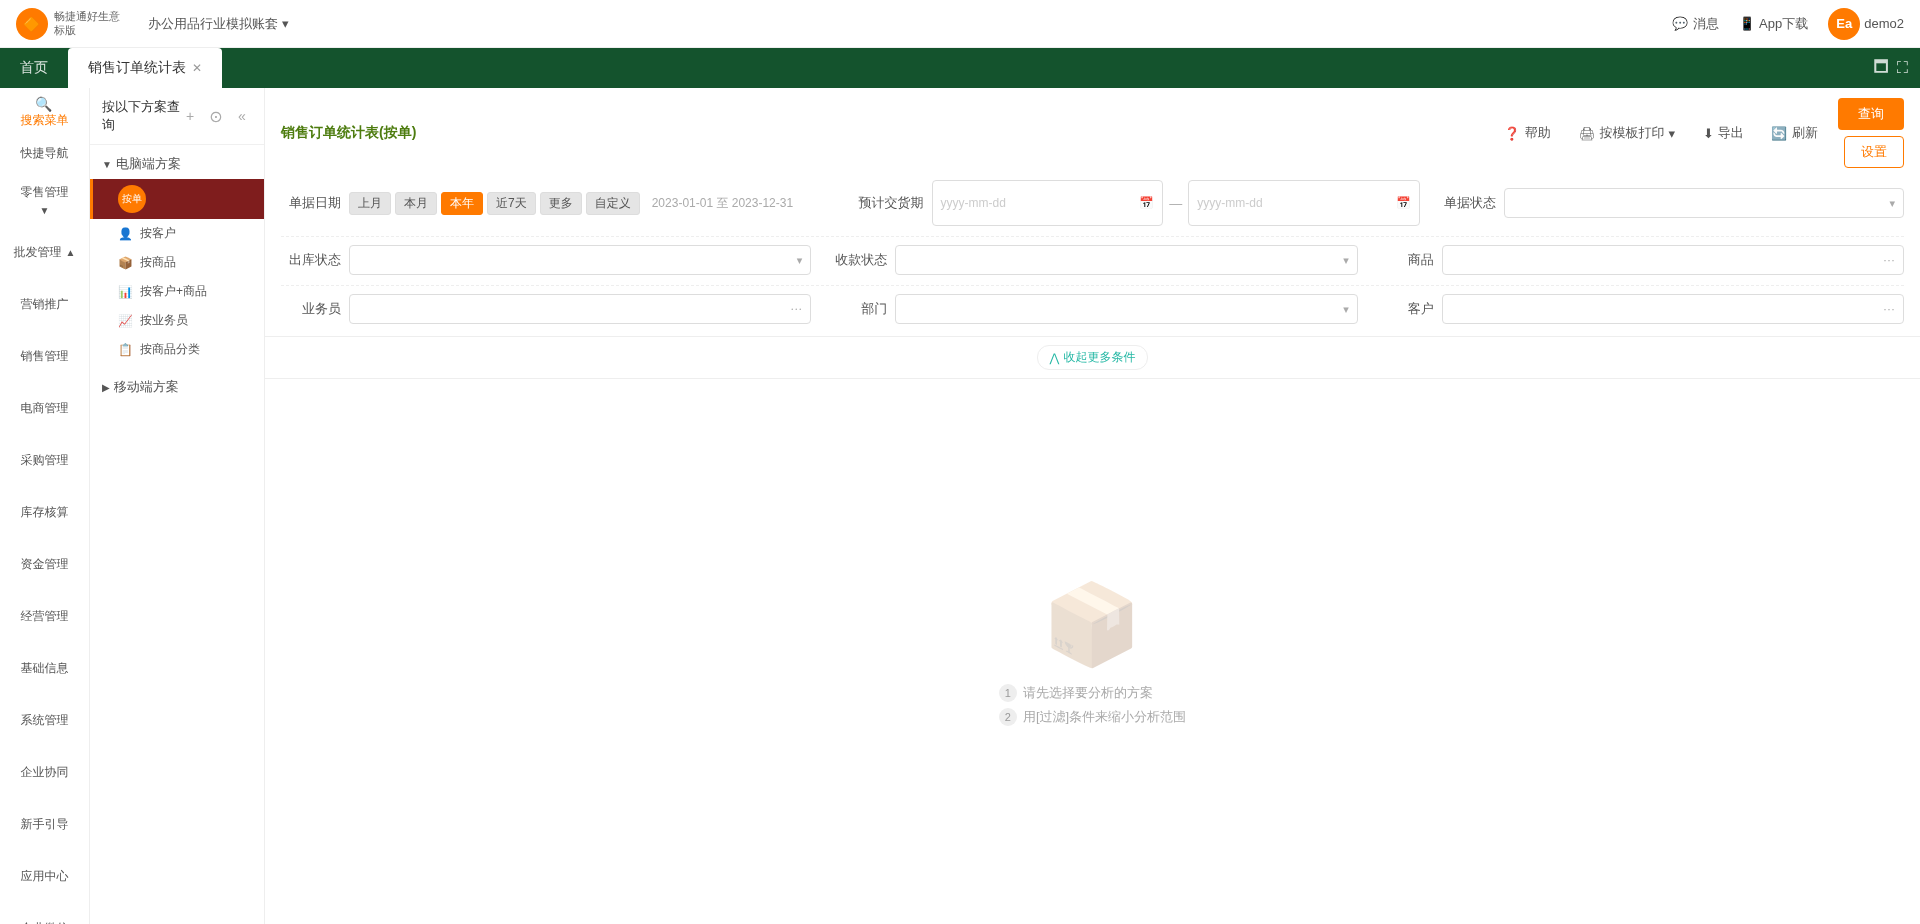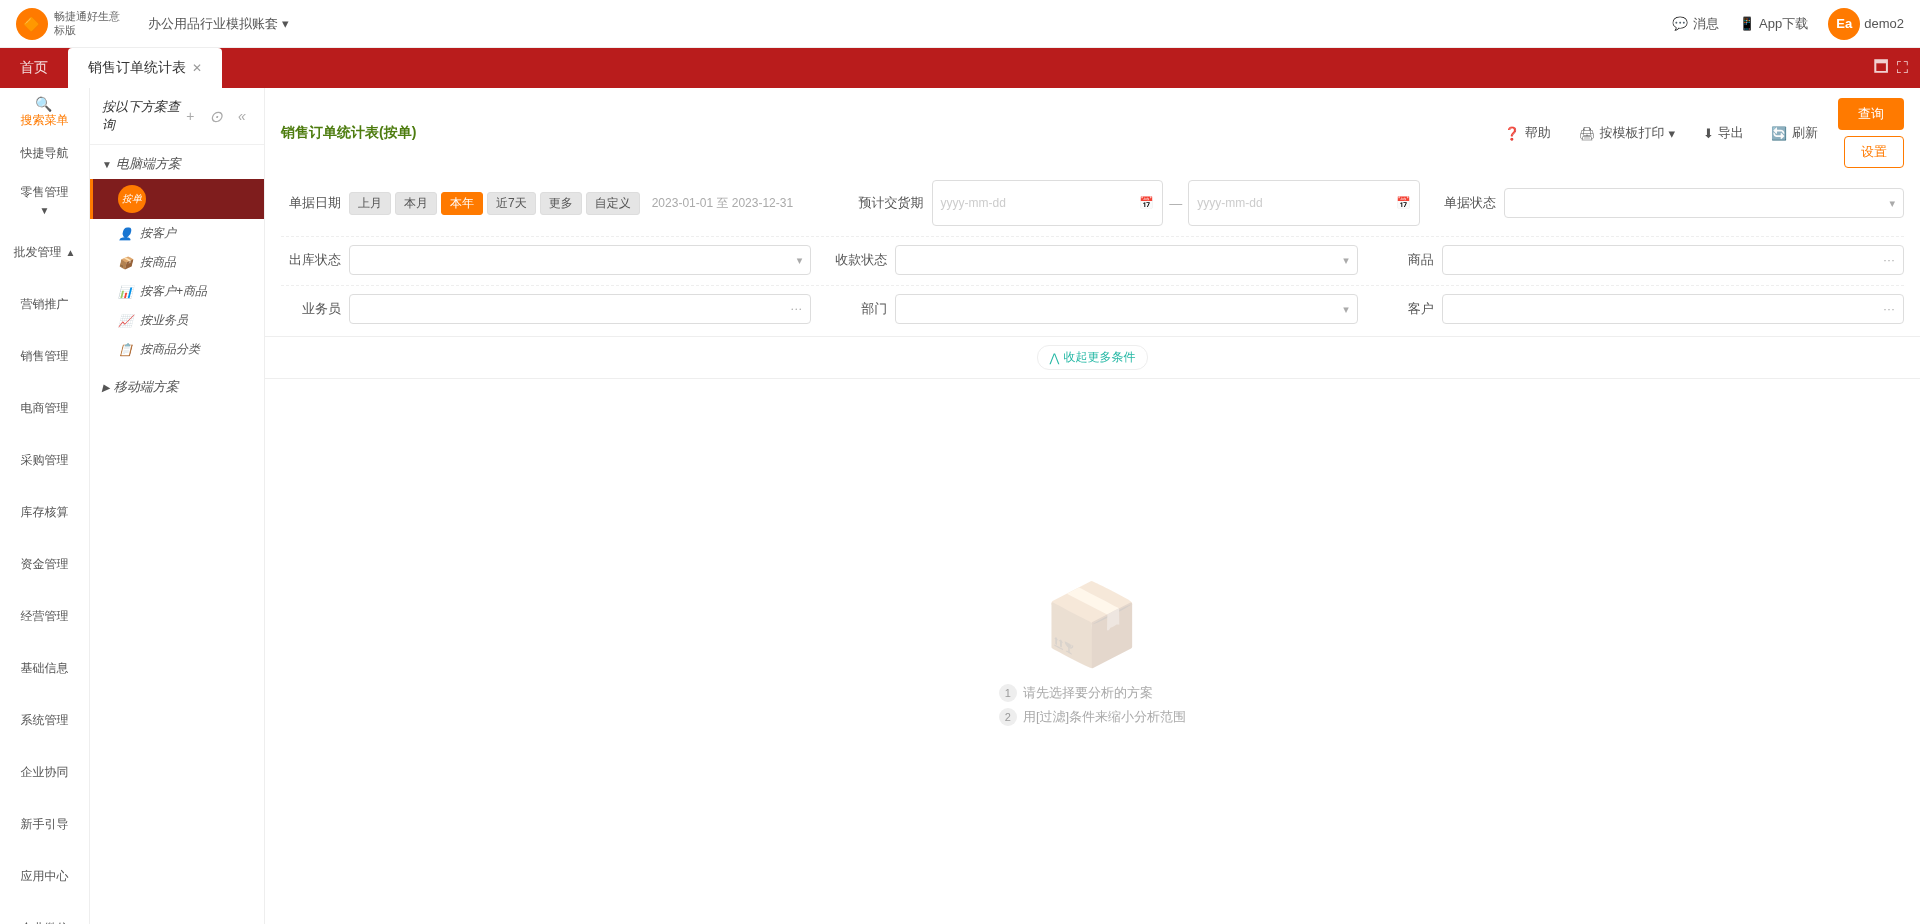--- a/index.html
+++ b/index.html
@@ -75,21 +75,21 @@
       align-items: center;
       justify-content: center;
       color: #fff;
       font-size: 13px;
       font-weight: bold;
     }
 
     
     .nav-tabs {
       height: 40px;
-      background: #b91c1c;
+      background: #14532d;
       display: flex;
       align-items: center;
       padding: 0 0;
     }
     .nav-tab {
       height: 40px;
       display: flex;
       align-items: center;
       padding: 0 20px;
       color: rgba(255,255,255,0.85);
@@ -174,21 +174,20 @@
       overflow: hidden;
     }
 
     
     .scheme-panel {
       width: 175px;
       background: #fff;
       border-right: 1px solid #eee;
       flex-shrink: 0;
       overflow-y: auto;
-      font-style: italic;
     }
     .scheme-panel-header {
       padding: 10px 12px;
       display: flex;
       align-items: center;
       justify-content: space-between;
       border-bottom: 1px solid #f0f0f0;
     }
     .scheme-panel-title {
       font-size: 13px;

